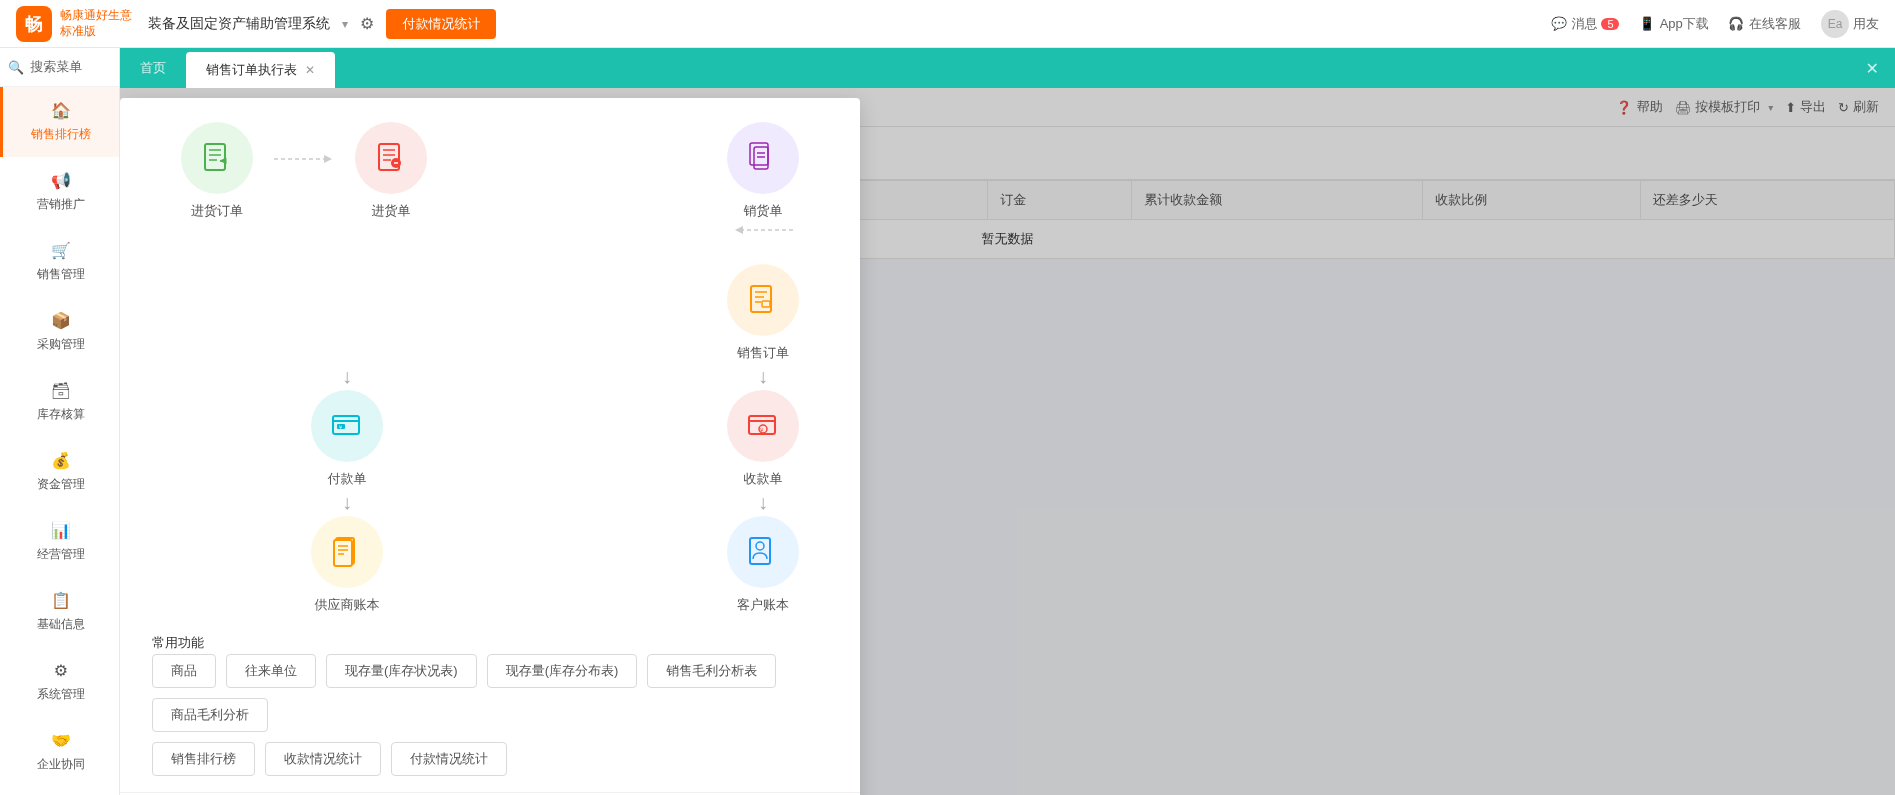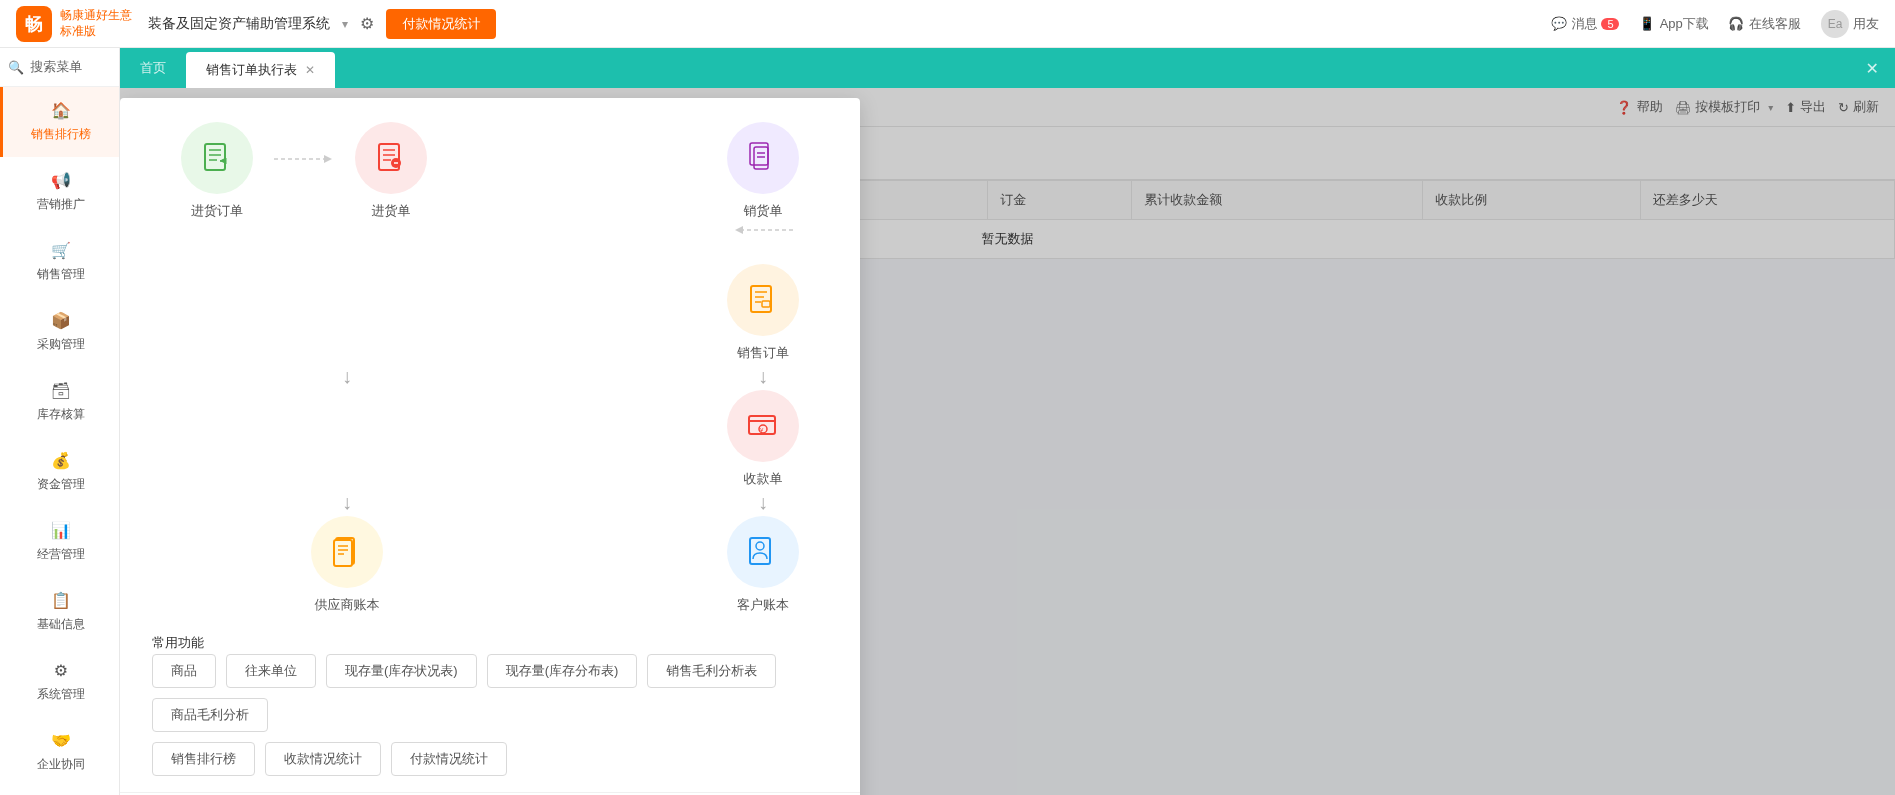--- a/index.html
+++ b/index.html
@@ -336,20 +336,31 @@
                   </div>
                   <span class="flow-label">销售订单</span>
                 </div>
               </div>
             </div>
 
             <div style="display:flex; align-items:flex-start;">
 
               <div style="display:flex; flex-direction:column; align-items:center; width:130px; margin-left:130px;">
                 <div style="color:#aaa; font-size:20px; line-height:1; margin:4px 0;">↓</div>
+                <div class="flow-item">
+                  <div class="flow-circle circle-teal">
+                    <svg width="38" height="38" viewBox="0 0 38 38" fill="none">
+                      <rect x="5" y="9" width="26" height="18" rx="2" fill="none" stroke="#00bcd4" stroke-width="2"></rect>
+                      <line x1="5" y1="14" x2="31" y2="14" stroke="#00bcd4" stroke-width="2"></line>
+                      <rect x="9" y="17" width="8" height="5" rx="1" fill="#00bcd4"></rect>
+                      <text x="10" y="22" fill="#fff" font-size="5">￥</text>
+                    </svg>
+                  </div>
+                  <span class="flow-label">付款单</span>
+                </div>
               </div>
 
               <div style="flex:1"></div>
 
               <div style="display:flex; flex-direction:column; align-items:center; width:130px; margin-right:0px;">
                 <div style="color:#aaa; font-size:20px; line-height:1; margin:4px 0;">↓</div>
                 <div class="flow-item">
                   <div class="flow-circle circle-red">
                     <svg width="38" height="38" viewBox="0 0 38 38" fill="none">
                       <rect x="5" y="9" width="26" height="18" rx="2" fill="none" stroke="#f44336" stroke-width="2"></rect>

